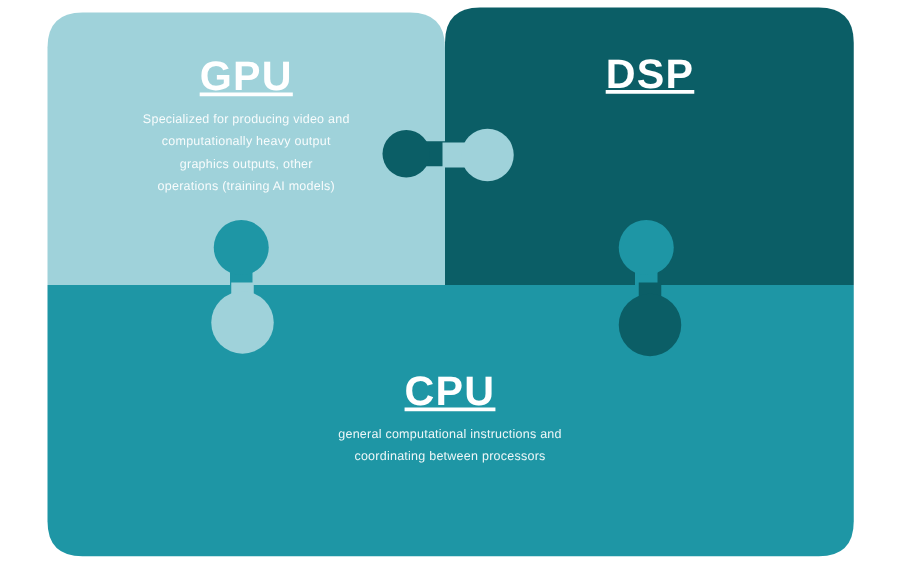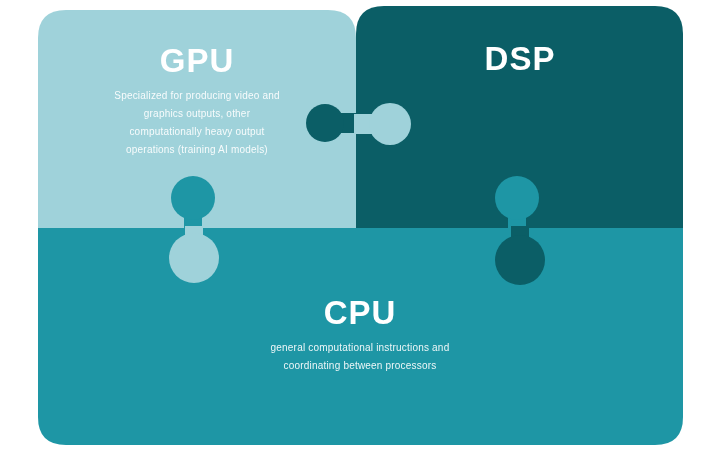--- a/index.html
+++ b/index.html
@@ -26,20 +26,21 @@
   }
   .label-block.gpu { left: 57px;  top: 42px;  width: 280px; }
   .label-block.dsp { left: 380px; top: 40px;  width: 280px; }
   .label-block.cpu { left: 210px; top: 294px; width: 300px; }
   .piece-title {
     font-size: 33px;
     font-weight: 700;
     letter-spacing: 1px;
     line-height: 38px;
     color: #ffffff;
+    text-decoration: underline;
   }
   .piece-desc {
     margin-top: 7px;
     font-size: 10px;
     line-height: 18px;
     letter-spacing: 0.2px;
     color: rgba(255, 255, 255, 0.92);
   }
   .desc-line {
     white-space: nowrap;
@@ -86,22 +87,22 @@
     <g>
       <rect x="511" y="226" width="18" height="34" fill="#0b5e66"></rect>
       <circle cx="520" cy="260" r="25" fill="#0b5e66"></circle>
     </g>
   </svg>
 
   <div class="label-block gpu">
     <div class="piece-title" style="color: rgb(255, 255, 255);">GPU</div>
     <div class="piece-desc">
       <div class="desc-line">Specialized for producing video and</div>
+      <div class="desc-line">computationally heavy output</div>
       <div class="desc-line">graphics outputs, other</div>
-      <div class="desc-line">computationally heavy output</div>
       <div class="desc-line">operations (training AI models)</div>
     </div>
   </div>
 
   <div class="label-block dsp">
     <div class="piece-title" style="color: rgb(255, 255, 255);">DSP</div>
   </div>
 
   <div class="label-block cpu">
     <div class="piece-title" style="color: rgb(255, 255, 255);">CPU</div>

